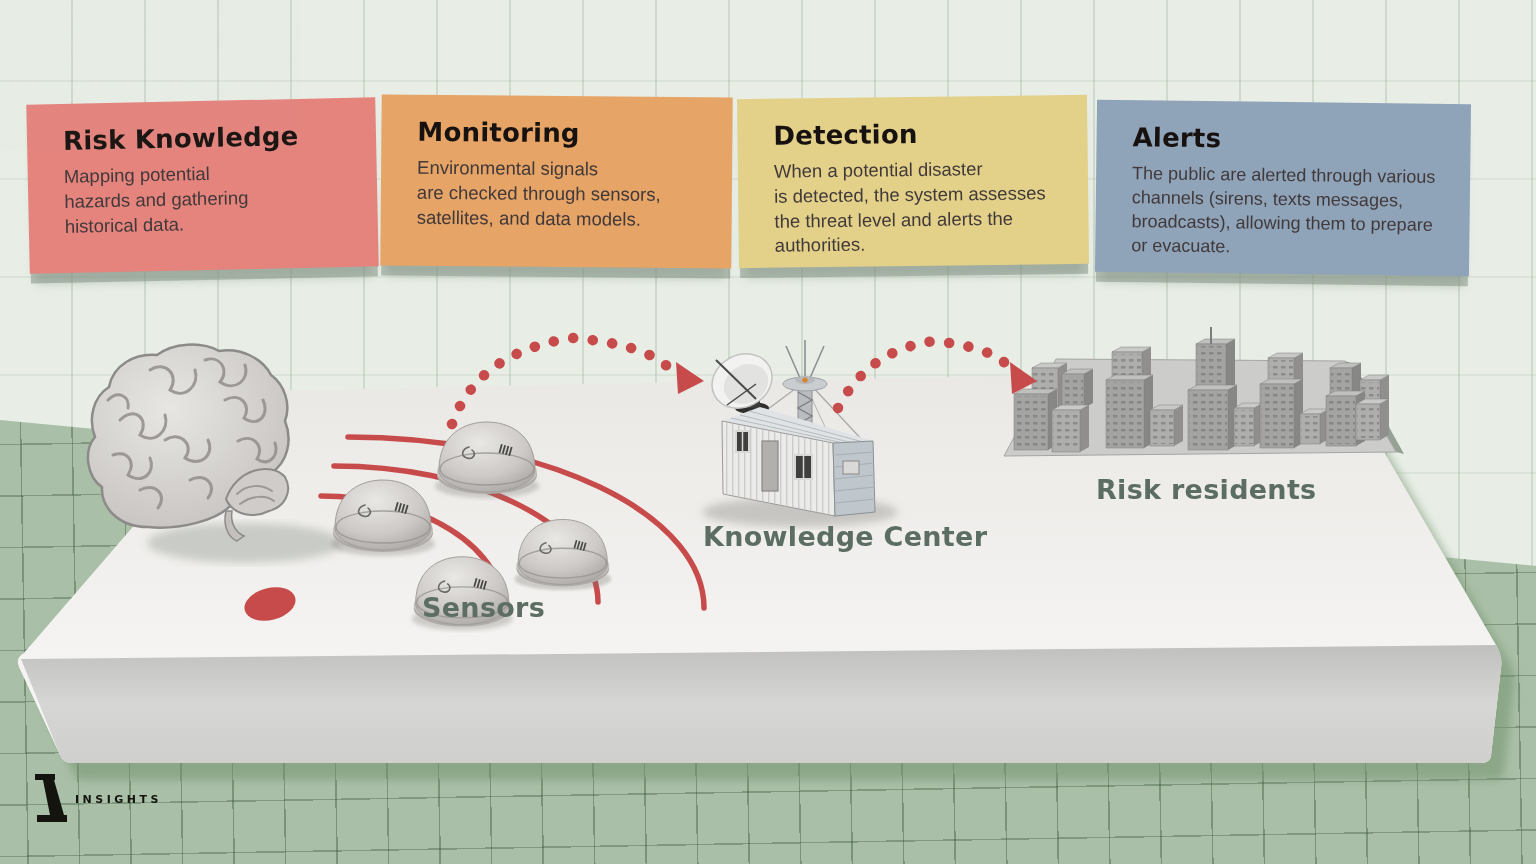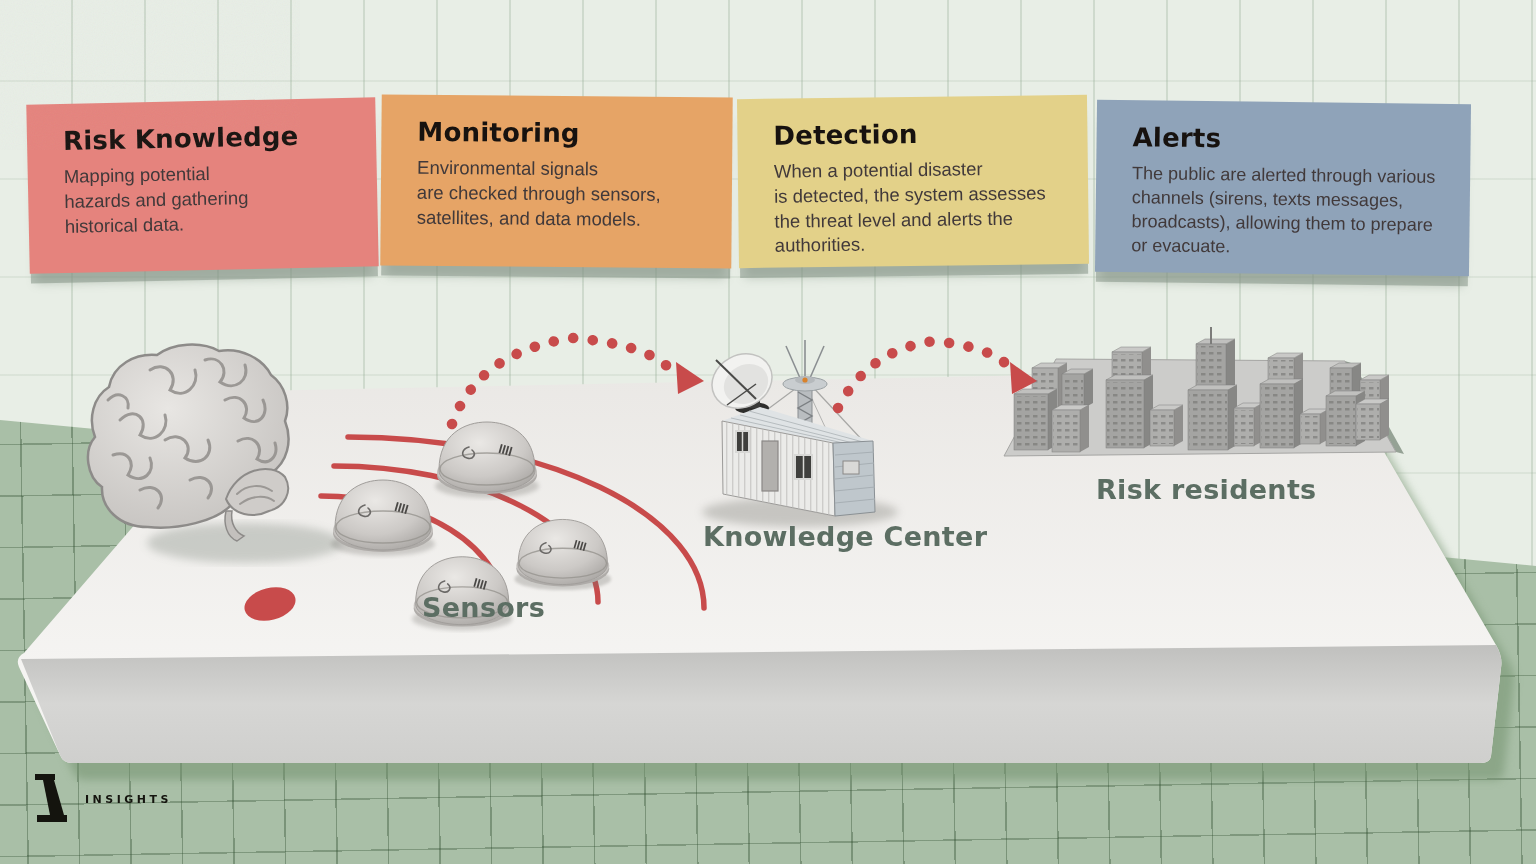--- a/index.html
+++ b/index.html
@@ -34,21 +34,21 @@
   .card4 p{font-size:18px;}
 
   
   .scene-label{position:absolute;font-family:"DejaVu Sans",sans-serif;font-weight:bold;
     font-size:27px;color:var(--label,#5c6e63);letter-spacing:.3px;}
   .lbl-sensors{left:422px;top:592px;}
   .lbl-detection{left:703px;top:521px;}
   .lbl-residents{left:1096px;top:474px;}
 
   
-  .logo{position:absolute;left:34px;top:774px;display:flex;align-items:center;gap:17px;}
+  .logo{position:absolute;left:34px;top:774px;display:flex;align-items:center;gap:7px;}
   .logo-text{font-family:"DejaVu Sans",sans-serif;font-weight:bold;font-size:11px;
     letter-spacing:3.5px;color:#14140e;margin-top:2px;}
 
   .acc-f{fill:var(--accent,#c84b4b);}
   .acc-s{stroke:var(--accent,#c84b4b);}
 
   .noise{position:absolute;inset:0;opacity:.06;pointer-events:none;}
 </style>
 </head>
 <body>

